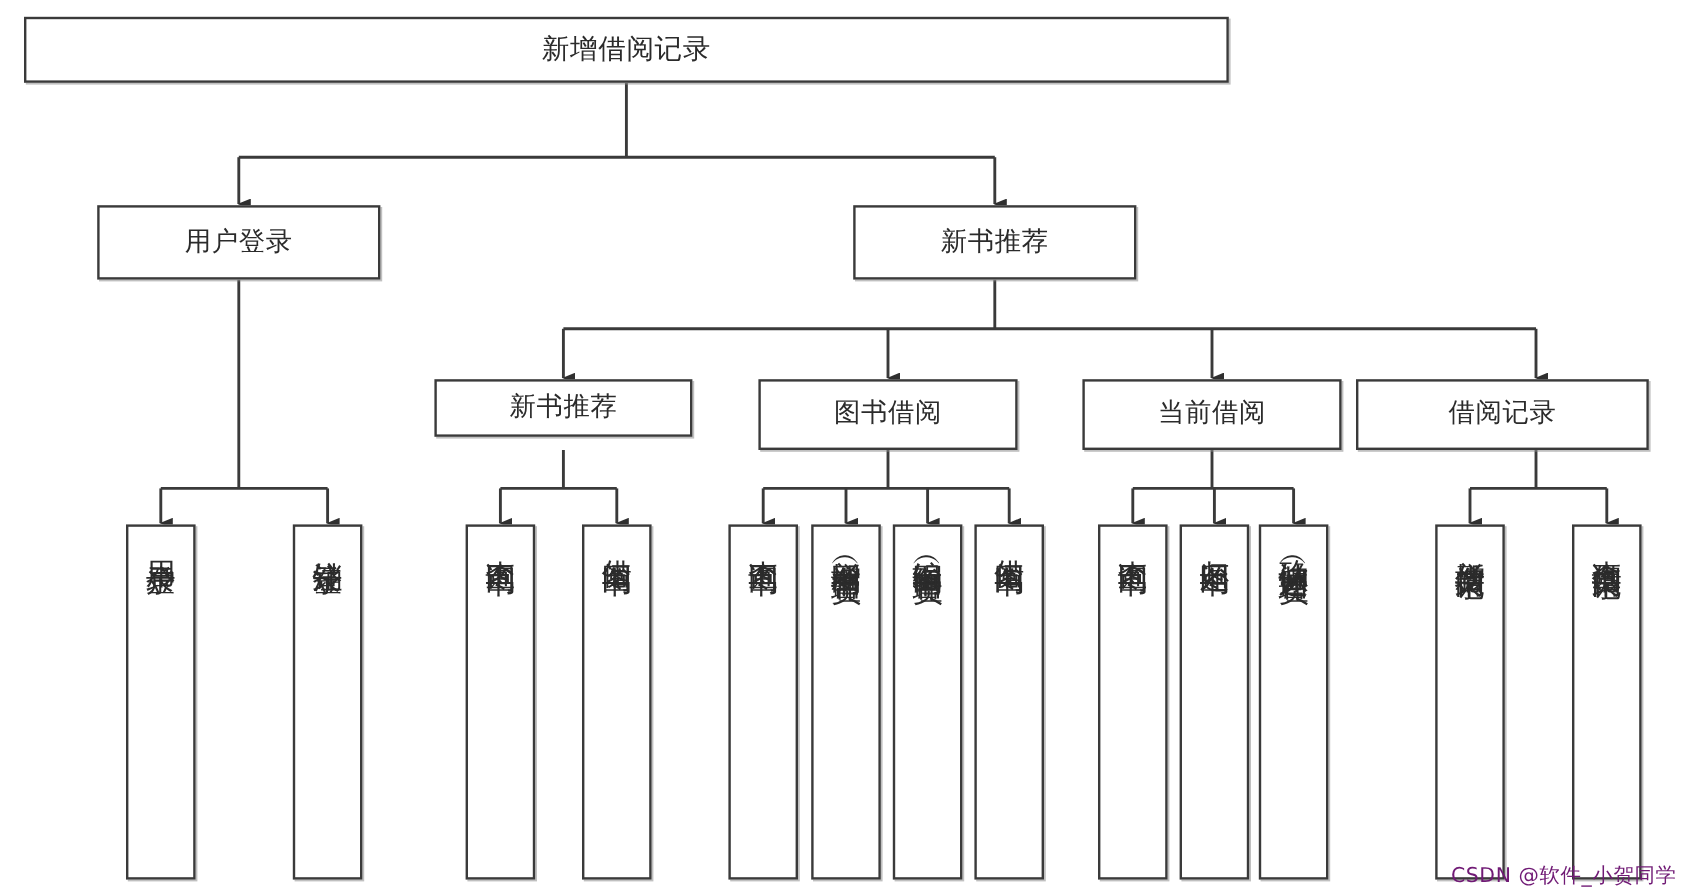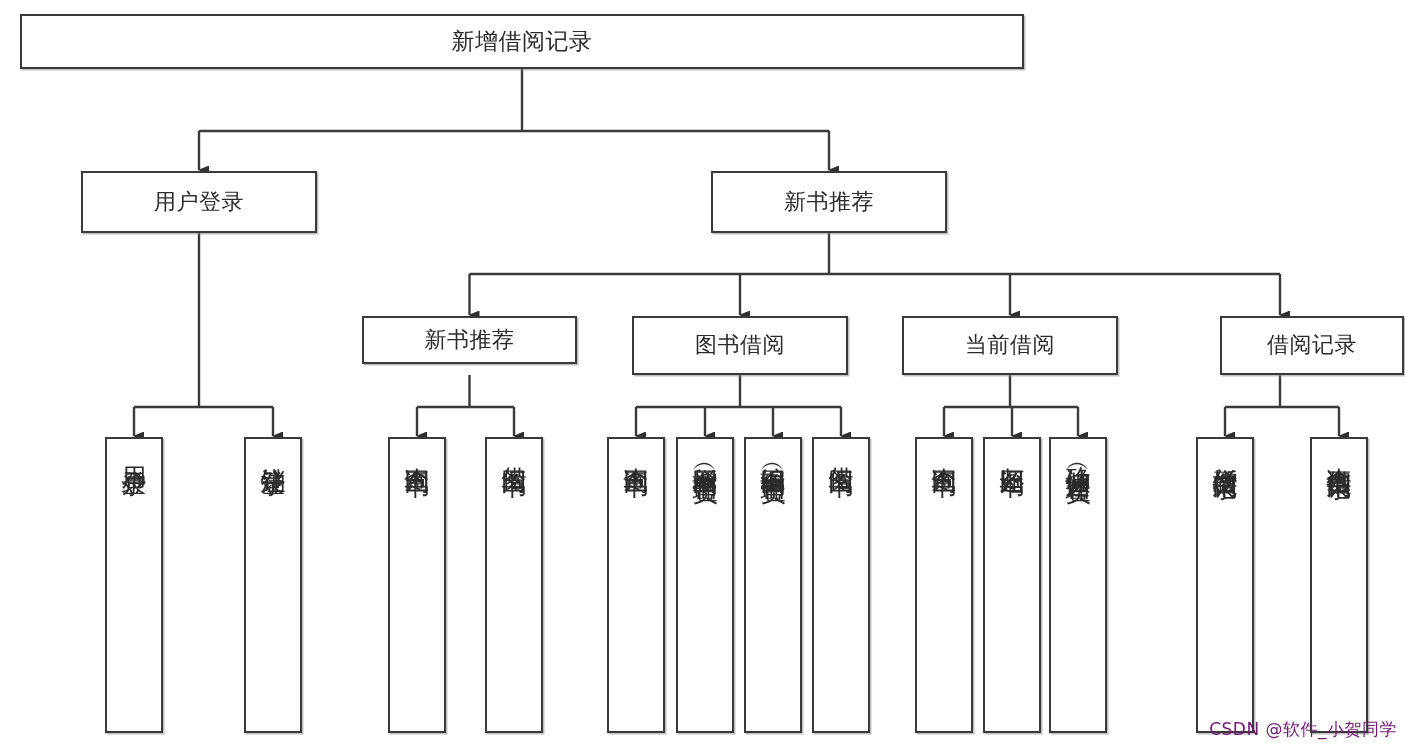--- a/index.html
+++ b/index.html
@@ -118,21 +118,21 @@
       </div>
       <div class="node horiz" style="left: 362px; top: 316px; width: 215px; height: 48px;">
         <span class="label">新书推荐</span>
       </div>
       <div class="node horiz" style="left: 632px; top: 316px; width: 216px; height: 59px;">
         <span class="label">图书借阅</span>
       </div>
       <div class="node horiz" style="left: 902px; top: 316px; width: 216px; height: 59px;">
         <span class="label">当前借阅</span>
       </div>
-      <div class="node horiz" style="left: 1220px; top: 316px; width: 184px; height: 59px;">
+      <div class="node horiz" style="left: 1130px; top: 316px; width: 244px; height: 59px;">
         <span class="label">借阅记录</span>
       </div>
       <div class="node vert" style="left: 105px; top: 437px; width: 58px; height: 296px;">
         <span class="label">用户登录</span>
       </div>
       <div class="node vert" style="left: 244px; top: 437px; width: 58px; height: 296px;">
         <span class="label">注销登录</span>
       </div>
       <div class="node vert" style="left: 388px; top: 437px; width: 58px; height: 296px;">
         <span class="label">查询图书</span>

